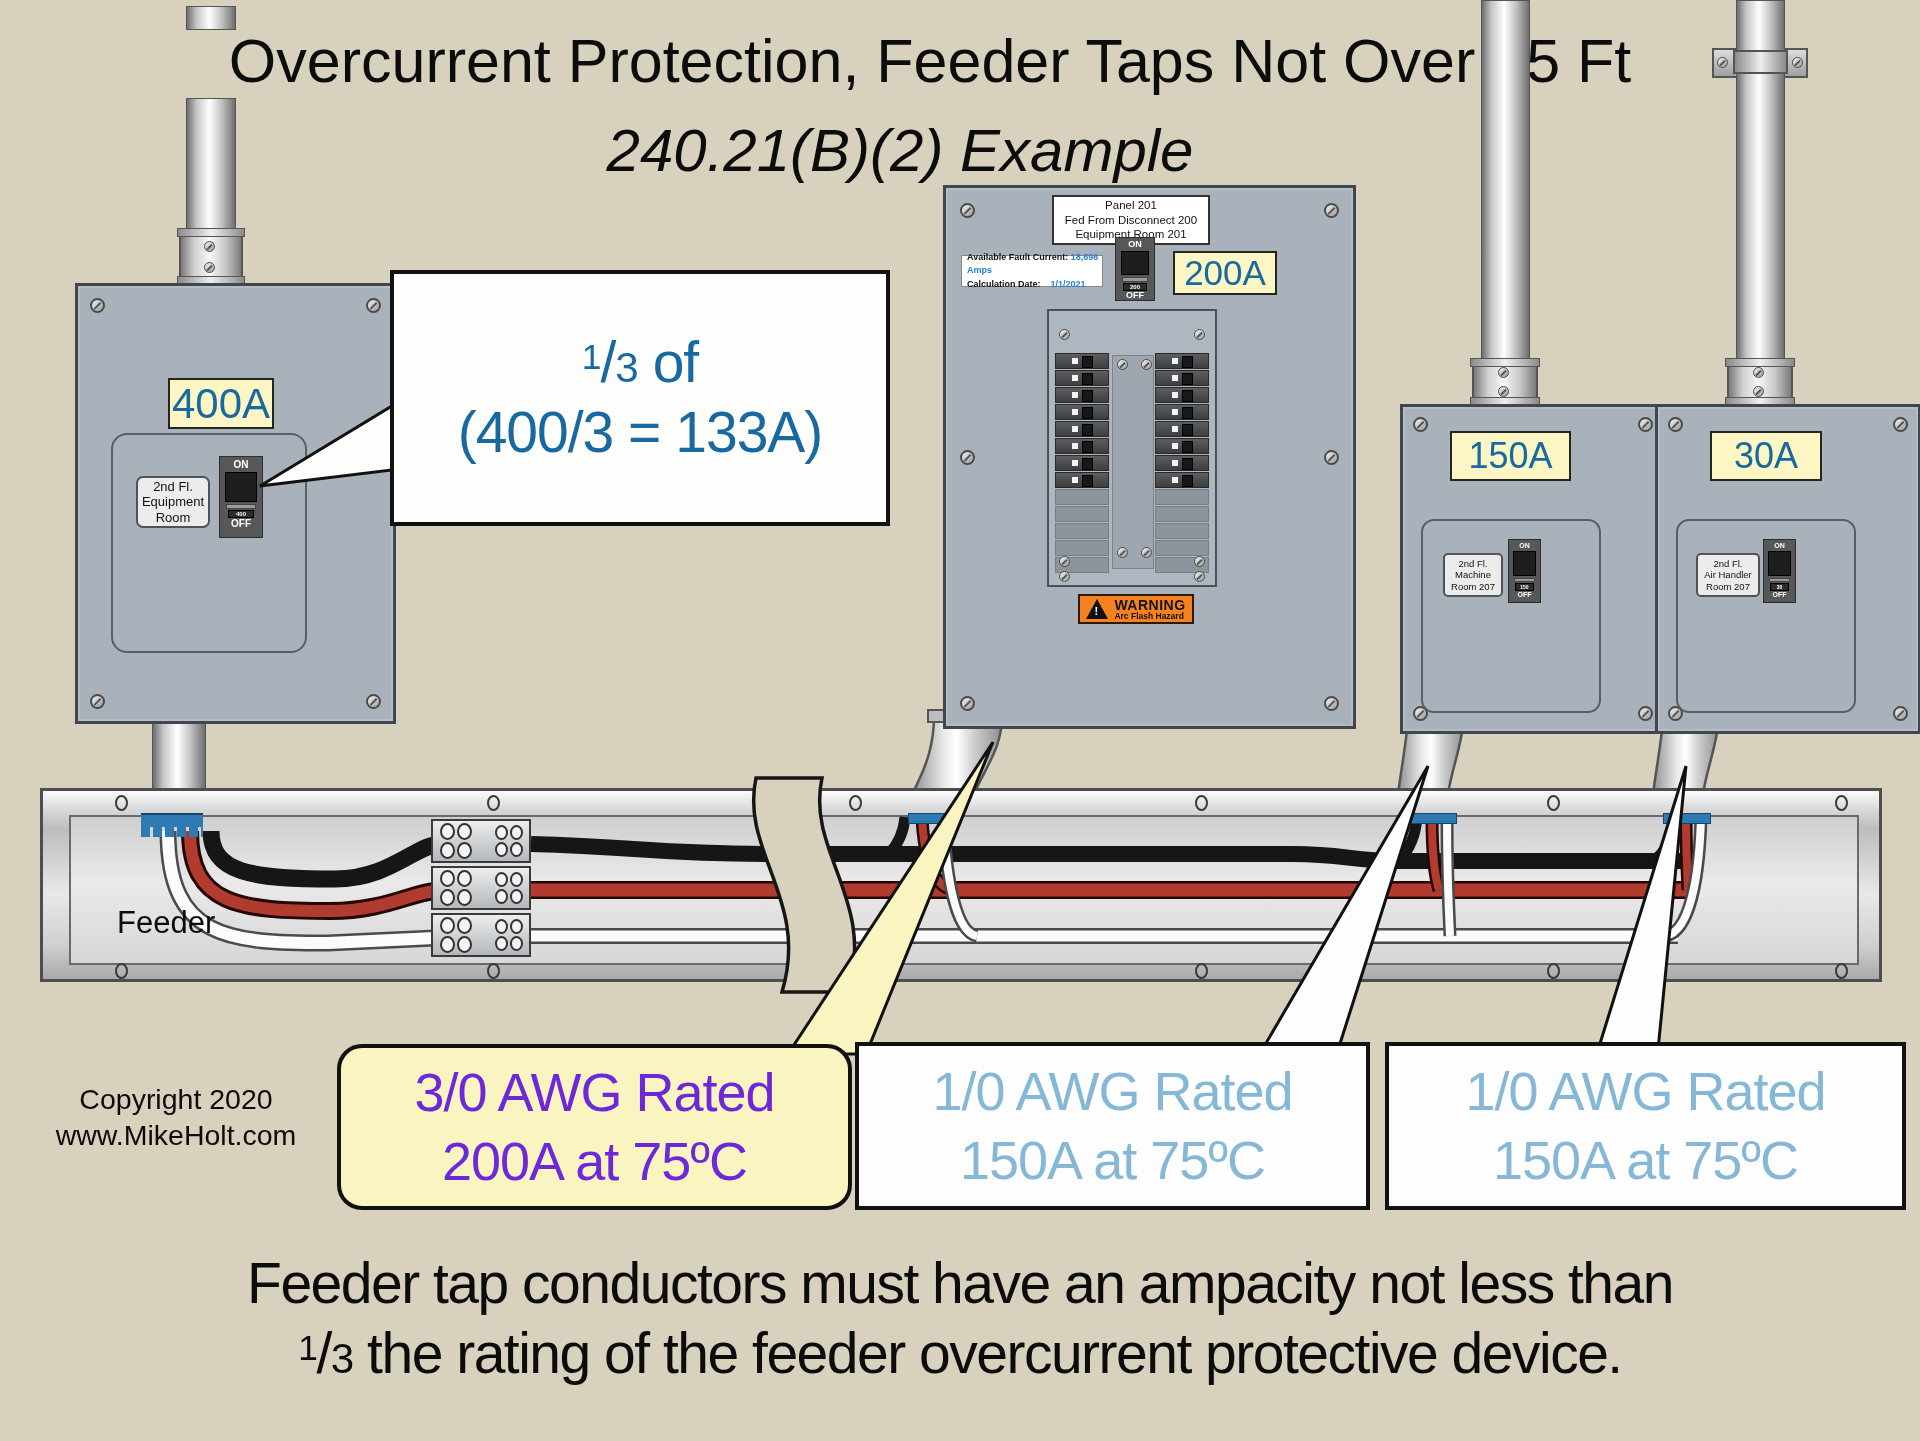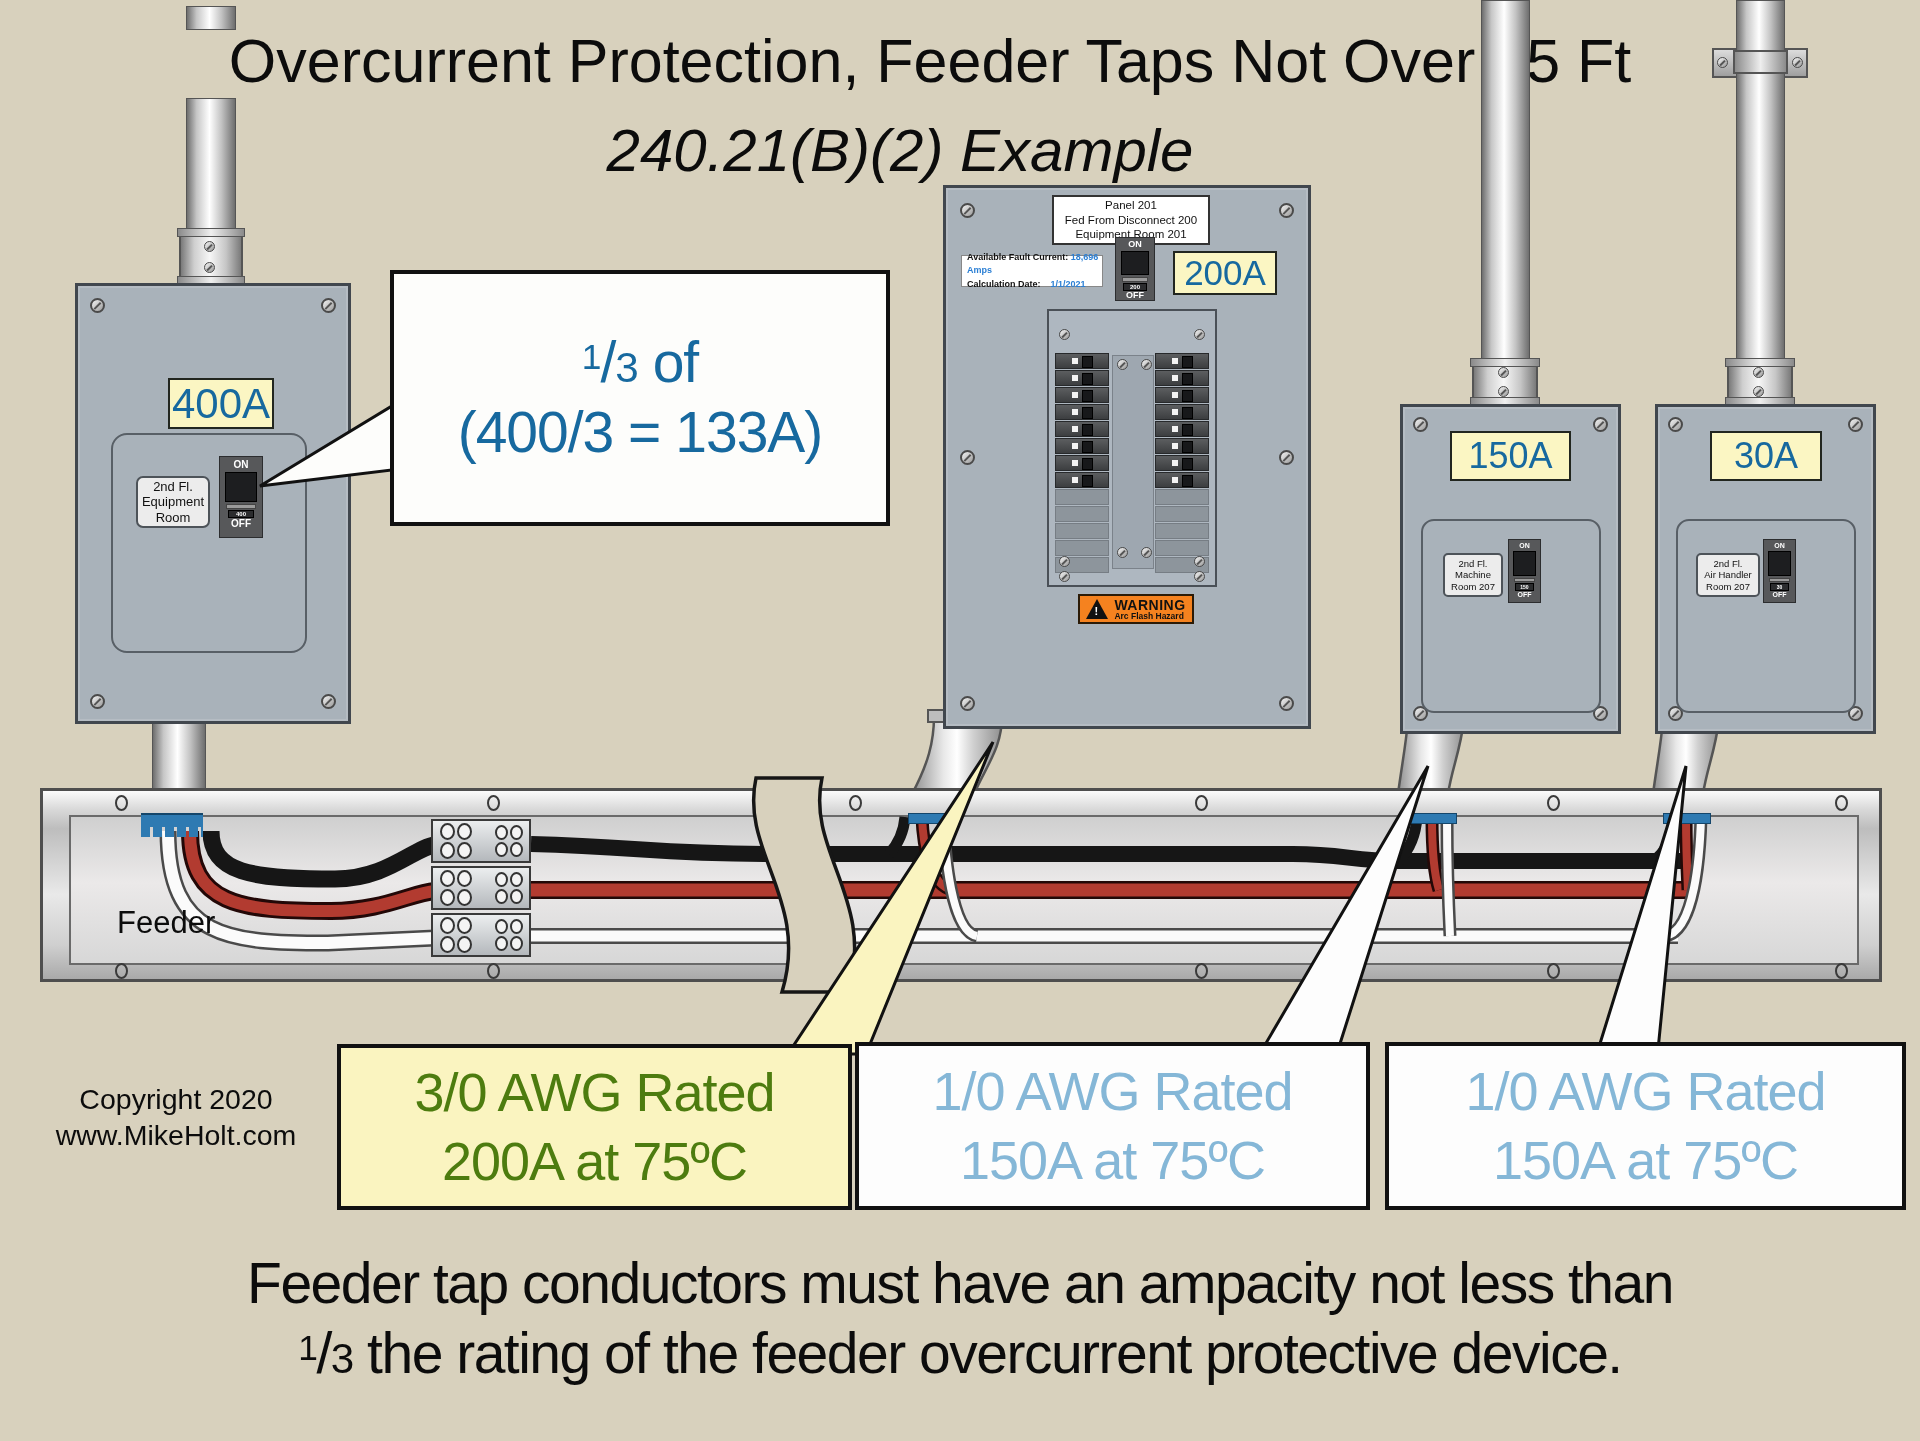--- a/index.html
+++ b/index.html
@@ -1,21 +1,21 @@
 <!DOCTYPE html>
 <html><head>
 <meta charset="utf-8">
 <style>
   html,body{margin:0;padding:0;background:#d8d1bd;}
   .canvas{position:relative;width:1920px;height:1441px;background:#d8d1bd;
           font-family:"Liberation Sans",sans-serif;overflow:hidden;color:#111;}
   .abs{position:absolute;}
   
   .gbox{position:absolute;background:#a9b2ba;border:3px solid #41474e;
-        box-shadow:inset 0 0 0 2px rgba(255,255,255,.14);}
+        box-shadow:inset 0 0 0 2px rgba(255,255,255,.14);padding-left:45px;}
   .screw{position:absolute;width:15px;height:15px;border-radius:50%;
          background:linear-gradient(135deg,#f4f4f4,#9a9a9a);border:2px solid #4a4a4a;box-sizing:border-box;}
   .screw::after{content:"";position:absolute;left:8%;top:44%;width:80%;height:2px;background:#555;transform:rotate(-45deg);}
   .screw.sm{width:11px;height:11px;border-width:1.5px;}
   .ylabel{position:absolute;background:#fbf6c3;border:2px solid #22261f;color:#17699f;
           display:flex;align-items:center;justify-content:center;font-weight:400;}
   .inner-rect{position:absolute;border:2px solid #585f66;border-radius:16px;}
   .loclabel{position:absolute;background:#ececec;border:2px solid #4d5359;border-radius:7px;
             text-align:center;display:flex;flex-direction:column;justify-content:center;color:#111;line-height:1.18;}
   
@@ -407,21 +407,21 @@
               color:#17699f;font-size:57px;line-height:1.22;text-align:center;letter-spacing:-1px;">
     <span class="frac"><sup>1</sup>/<span class="den">3</span><span> of</span></span>
     <span>(400/3 = 133A)</span>
   </div>
 
   <div class="txt" style="left:36px;top:1082px;width:280px;text-align:center;font-size:28.5px;line-height:1.25;color:#0c0c0c;">
     <div>Copyright 2020</div>
     <div>www.MikeHolt.com</div>
   </div>
 
-  <div class="callout" style="left:337px;top:1044px;width:507px;height:158px;background:#faf4c0;color:#4d7c0f;font-size:54px;">
+  <div class="callout" style="left:337px;top:1044px;width:507px;height:158px;background:#faf4c0;color:#6d28d9;font-size:54px;border-radius:25px;">
     <span>3/0 AWG Rated</span>
     <span>200A at 75ºC</span>
   </div>
   <div class="callout" style="left:855px;top:1042px;width:507px;height:160px;background:#fdfdfd;color:#85b7d7;font-size:54px;">
     <span>1/0 AWG Rated</span>
     <span>150A at 75ºC</span>
   </div>
   <div class="callout" style="left:1385px;top:1042px;width:513px;height:160px;background:#fdfdfd;color:#85b7d7;font-size:54px;">
     <span>1/0 AWG Rated</span>
     <span>150A at 75ºC</span>

